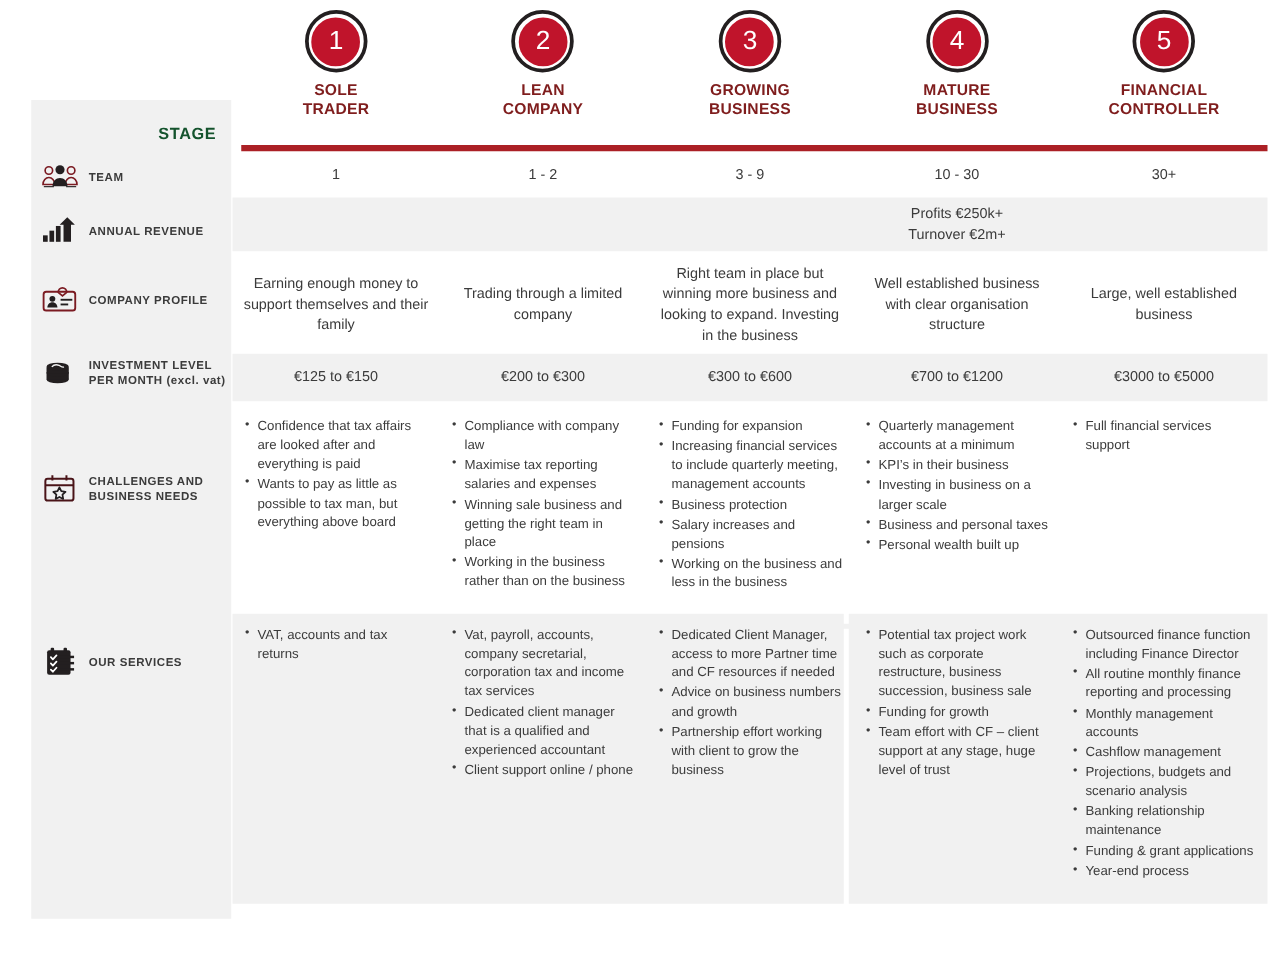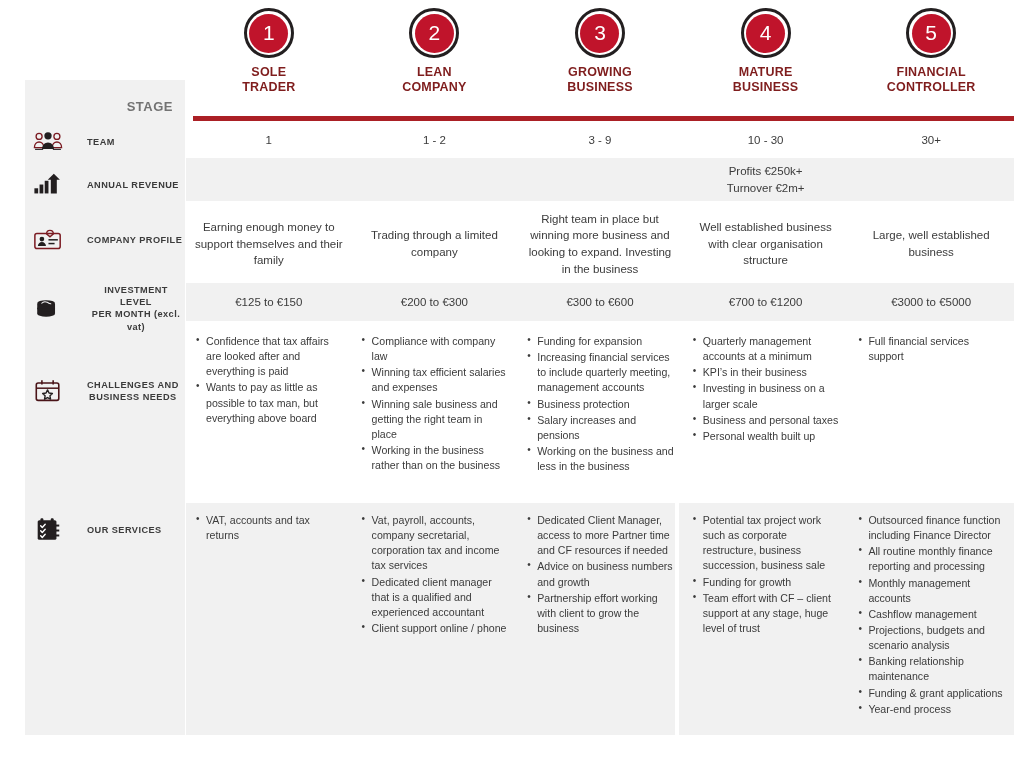--- a/index.html
+++ b/index.html
@@ -71,31 +71,30 @@
     position: absolute;
     left: 25px; top: 80px;
     width: 160px; height: 655px;
     background: #f1f1f1;
   }
   .stage-word {
     position: absolute;
     right: 12px; top: 19px;
     font-size: 13px;
     font-weight: bold;
-    color: #737373;
+    color: #14532d;
     letter-spacing: .5px;
   }
   .lbl {
     position: absolute;
     left: 8px;
     display: flex;
     align-items: center;
-    gap: 24px;
+    gap: 8px;
     width: 152px;
-    text-align: center;
   }
   .lbl .ltxt {
     font-size: 9.2px;
     font-weight: bold;
     color: #3b3b3b;
     letter-spacing: .45px;
     line-height: 1.33;
   }
   .ico { flex: 0 0 auto; width: 30px; height: 28px; display:block; }
 
@@ -323,21 +322,21 @@
   <div class="band band-bg-white" style="top:324px; height:175px;">
     <div class="cell bullets">
         <ul>
           <li>Confidence that tax affairs are looked after and everything is paid</li>
           <li>Wants to pay as little as  possible to tax man, but  everything above board</li>
         </ul>
       </div>
     <div class="cell bullets">
         <ul>
           <li>Compliance with company law</li>
-          <li>Winning tax efficient salaries and expenses</li>
+          <li>Maximise tax reporting salaries and expenses</li>
           <li>Winning sale business and getting the right team in place</li>
           <li>Working in the business rather than on the business</li>
         </ul>
       </div>
     <div class="cell bullets">
         <ul>
           <li>Funding for expansion</li>
           <li>Increasing financial services to include quarterly meeting,  management accounts</li>
           <li>Business protection</li>
           <li>Salary increases and pensions</li>
@@ -353,21 +352,21 @@
           <li>Personal wealth built up</li>
         </ul>
       </div>
     <div class="cell bullets">
         <ul>
           <li>Full financial services support</li>
         </ul>
       </div>
   </div>
 
-  <div class="band band-bg-grey" style="top:503px; height:232px;">
+  <div class="band band-bg-grey" style="top:491px; height:232px;">
     <div class="cell bullets">
         <ul>
           <li>VAT, accounts and tax returns</li>
         </ul>
       </div>
     <div class="cell bullets">
         <ul>
           <li>Vat, payroll, accounts, company secretarial, corporation tax and income tax services</li>
           <li>Dedicated client manager that is a qualified and experienced accountant</li>
           <li>Client support online / phone</li>

